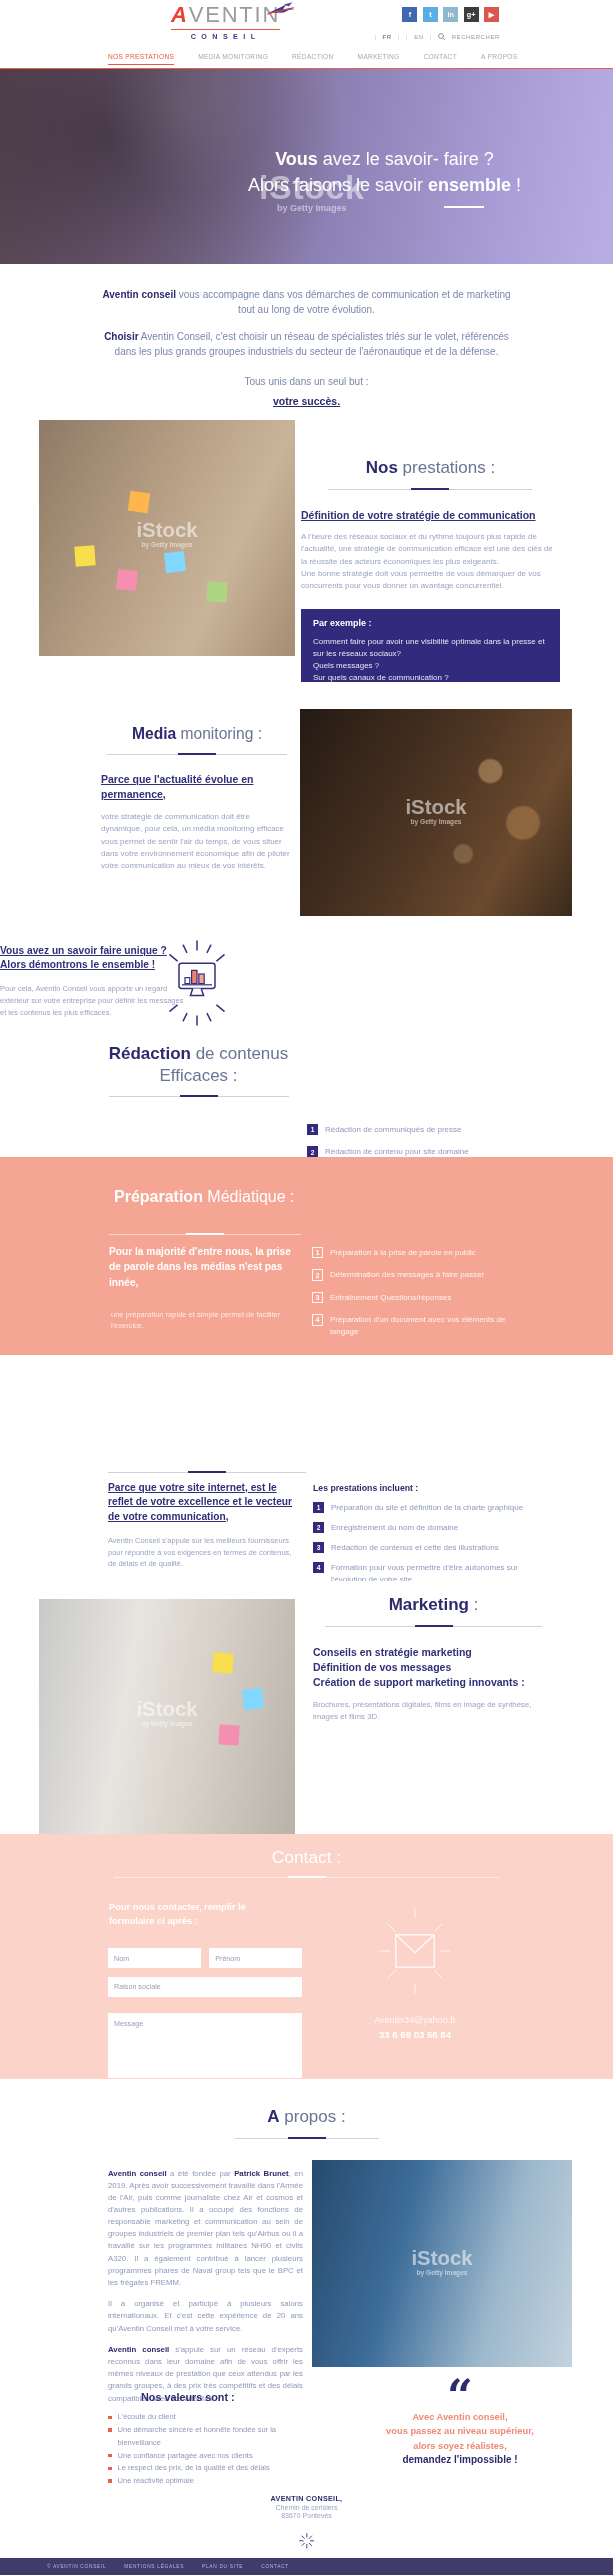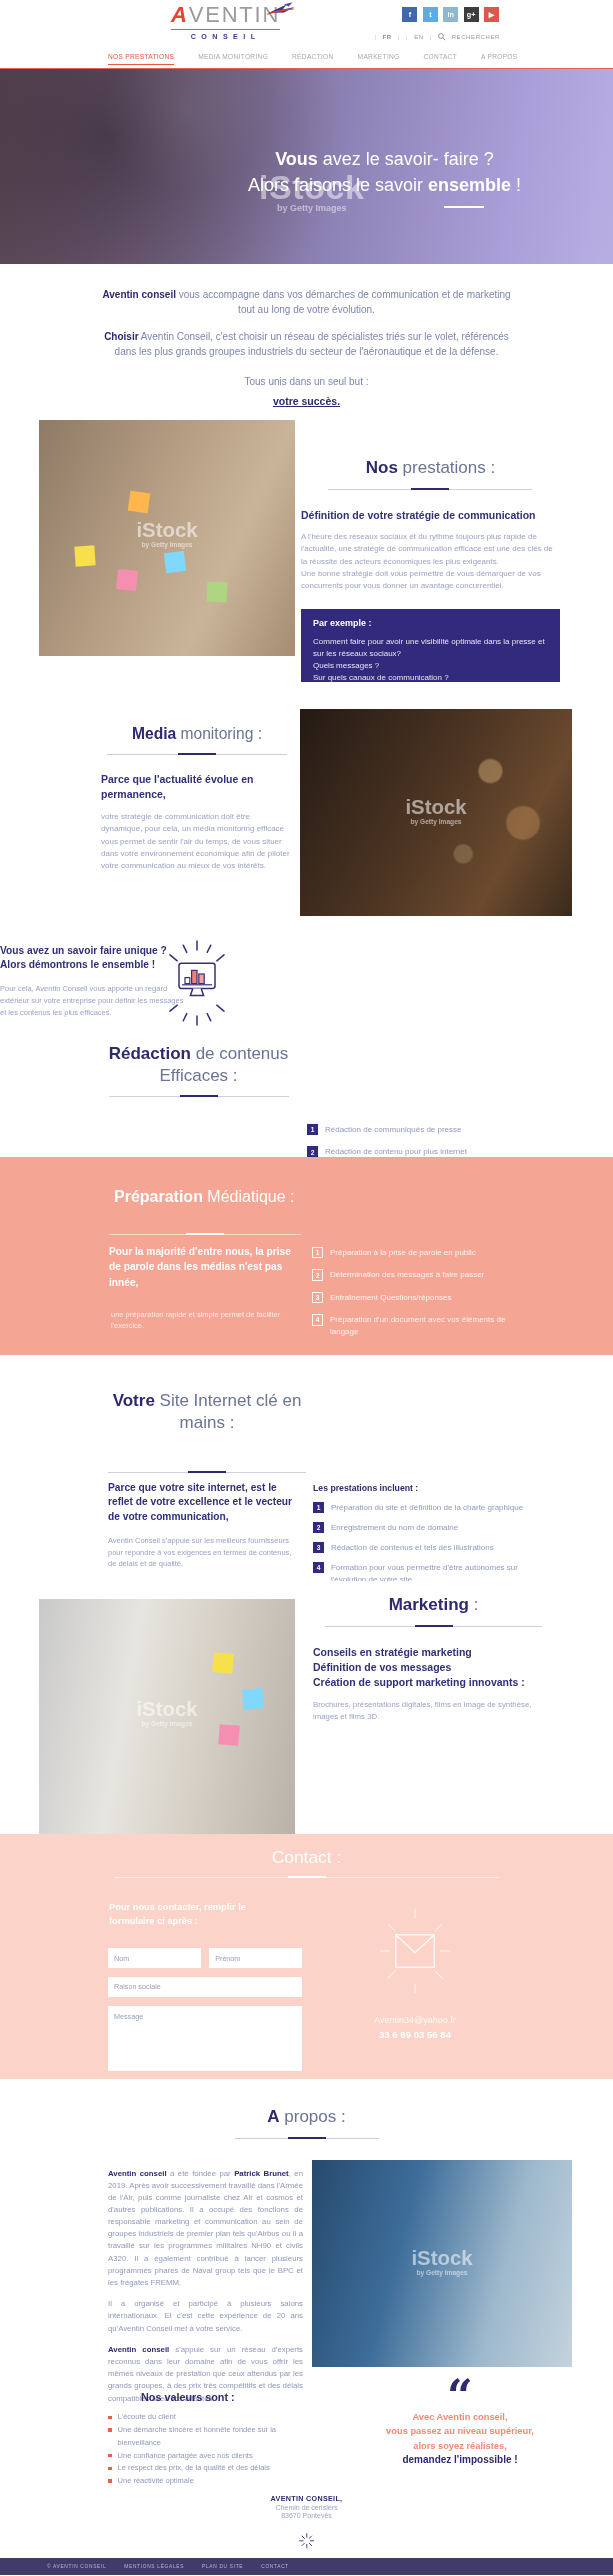--- a/index.html
+++ b/index.html
@@ -44,21 +44,21 @@
   .intro .p3 { margin-top:15.6px; }
   .intro .p4 { margin-top:4.8px; font-weight:700; color:#2c2a6e; text-decoration:underline; font-size:10.5px; }
 
   
   .stitle { font-size:17px; font-weight:300; color:#6b7494; text-align:center; line-height:1.3; }
   .stitle b { color:#2e2a6e; font-weight:800; }
   .divider { border-top:0.6px solid #cdd0dd; position:relative; margin-top:9.6px; }
   .divider i { position:absolute; left:50%; top:-1.8px; transform:translateX(-50%); width:38px; height:2.4px; background:#2e2a6e; display:block; }
   .divider.light { border-top-color:rgba(255,255,255,.55); }
   .divider.light i { background:#fff; }
-  .lead { font-weight:700; color:#312f77; font-size:10.5px; line-height:1.4; }
+  .lead { font-weight:700; color:#312f77; font-size:10.5px; line-height:1.4;text-decoration:underline; }
   .btext { color:#9aa3c4; font-size:8px; line-height:1.55; white-space:pre-line; }
   .nlist { display:flex; flex-direction:column; gap:10.8px; }
   .nitem { display:flex; align-items:flex-start; }
   .nitem .num { flex:none; width:11.4px; height:11.4px; background:#312a7d; color:#fff; font-size:6.6px; font-weight:700; display:flex; align-items:center; justify-content:center; margin-right:6.6px; }
   .nitem .ntext { color:#8f99bd; font-size:8px; line-height:1.45; }
   .wm { position:absolute; left:0; right:0; top:42%; text-align:center; color:rgba(255,255,255,.55); pointer-events:none; }
   .wm .wm-brand { font-size:20.4px; font-weight:800; }
   .wm .wm-credit { font-size:6.6px; font-weight:700; margin-top:-1.2px; }
 
   
@@ -128,21 +128,21 @@
   
   .contact { height:245px; background:#fcd3c8; color:#fff; }
   .contact-title { padding-top:13.2px; font-size:17.4px; font-weight:400; color:#fff; text-align:center; }
   .contact .divider { width:385px; margin:8.4px auto 0; }
   .contact-intro { position:absolute; left:109px; top:67px; width:156px; font-weight:700; font-size:9.3px; line-height:1.5; }
   .cform { position:absolute; left:108px; top:114px; width:194px; }
   .cform .frow { display:flex; gap:8.4px; }
   .cform input, .cform textarea { border:none; background:#fff; height:20.4px; padding:0 6px; font-size:7.2px; color:#555; font-family:"Liberation Sans",sans-serif; width:100%; }
   .cform input::placeholder, .cform textarea::placeholder { color:#9aa0b5; }
   .cform .r2 { margin-top:8.4px; }
-  .cform textarea { margin-top:9px; height:65px; padding-top:5.4px; resize:none; }
+  .cform textarea { margin-top:16px; height:65px; padding-top:5.4px; resize:none; }
   .cright { position:absolute; left:355px; top:72px; width:120px; text-align:center; }
   .cmail { margin-top:17px; font-size:9px; color:rgba(255,255,255,.85); }
   .cphone { margin-top:3.6px; font-size:9.6px; font-weight:700; color:#fff; }
 
   
   .apropos { height:479px; }
   .ap-title { margin-top:27px; }
   .apropos .divider { width:144px; margin:9.6px auto 0; }
   .ap-text { position:absolute; left:108px; top:89px; width:195px; text-align:justify; font-size:7.8px; line-height:1.55; color:#8f98bb; }
   .ap-text b { color:#2e2a6e; }
@@ -312,21 +312,21 @@
     <div class="btext">Pour cela, Aventin Conseil vous apporte un regard extérieur sur votre entreprise pour définir les messages et les contenus les plus efficaces.</div>
   </div>
 
   <div class="nlist redac-list">
     <div class="nitem">
         <span class="num">1</span>
         <span class="ntext">Rédaction de communiqués de presse</span>
       </div>
     <div class="nitem">
         <span class="num">2</span>
-        <span class="ntext">Rédaction de contenu pour plus internet</span>
+        <span class="ntext">Rédaction de contenu pour site domaine</span>
       </div>
 
   </div>
 </div>
 
 <div class="section preparation">
   <div class="prep-title"><b>Préparation</b><span> Médiatique :</span></div>
   <div class="divider light">
       <i></i>
     </div>
@@ -346,39 +346,38 @@
         <span class="ntext">Entraînement Questions/réponses</span>
       </div>
     <div class="nitem">
         <span class="num">4</span>
         <span class="ntext">Préparation d'un document avec vos éléments de langage</span>
       </div>
   </div>
 </div>
 
 <div class="section site">
-  <div class="stitle site-title"><b>Votre</b><span> Site Internet clé en mains :</span></div>
   <div class="divider">
       <i></i>
     </div>
   <div class="lead site-sub">Parce que votre site internet, est le reflet de votre excellence et le vecteur de votre communication,</div>
   <div class="btext site-body">Aventin Conseil s'appuie sur les meilleurs fournisseurs pour répondre à vos exigences en termes de contenus, de délais et de qualité.</div>
   <div class="site-list-head">Les prestations incluent :</div>
   <div class="nlist site-list">
     <div class="nitem">
         <span class="num">1</span>
         <span class="ntext">Préparation du site et définition de la charte graphique</span>
       </div>
     <div class="nitem">
         <span class="num">2</span>
         <span class="ntext">Enregistrement du nom de domaine</span>
       </div>
     <div class="nitem">
         <span class="num">3</span>
-        <span class="ntext">Rédaction de contenus et tels des illustrations</span>
+        <span class="ntext">Rédaction de contenus et cette des illustrations</span>
       </div>
     <div class="nitem">
         <span class="num">4</span>
         <span class="ntext">Formation pour vous permettre d'être autonomes sur l'évolution de votre site</span>
       </div>
 
   </div>
 </div>
 
 <div class="section marketing">

